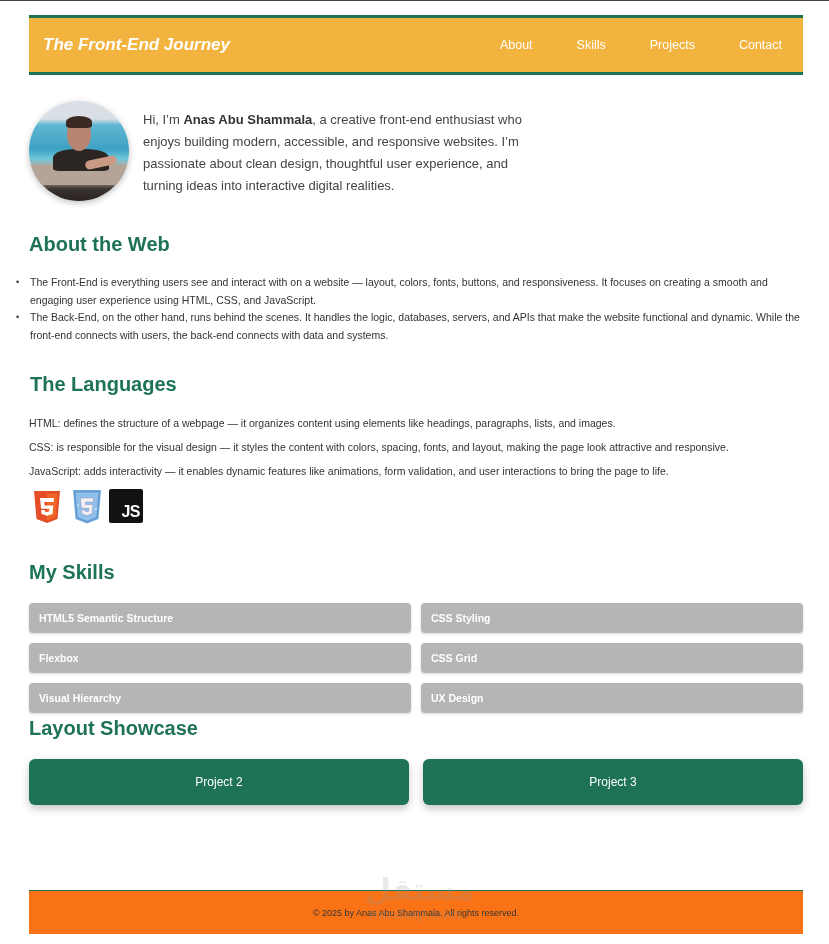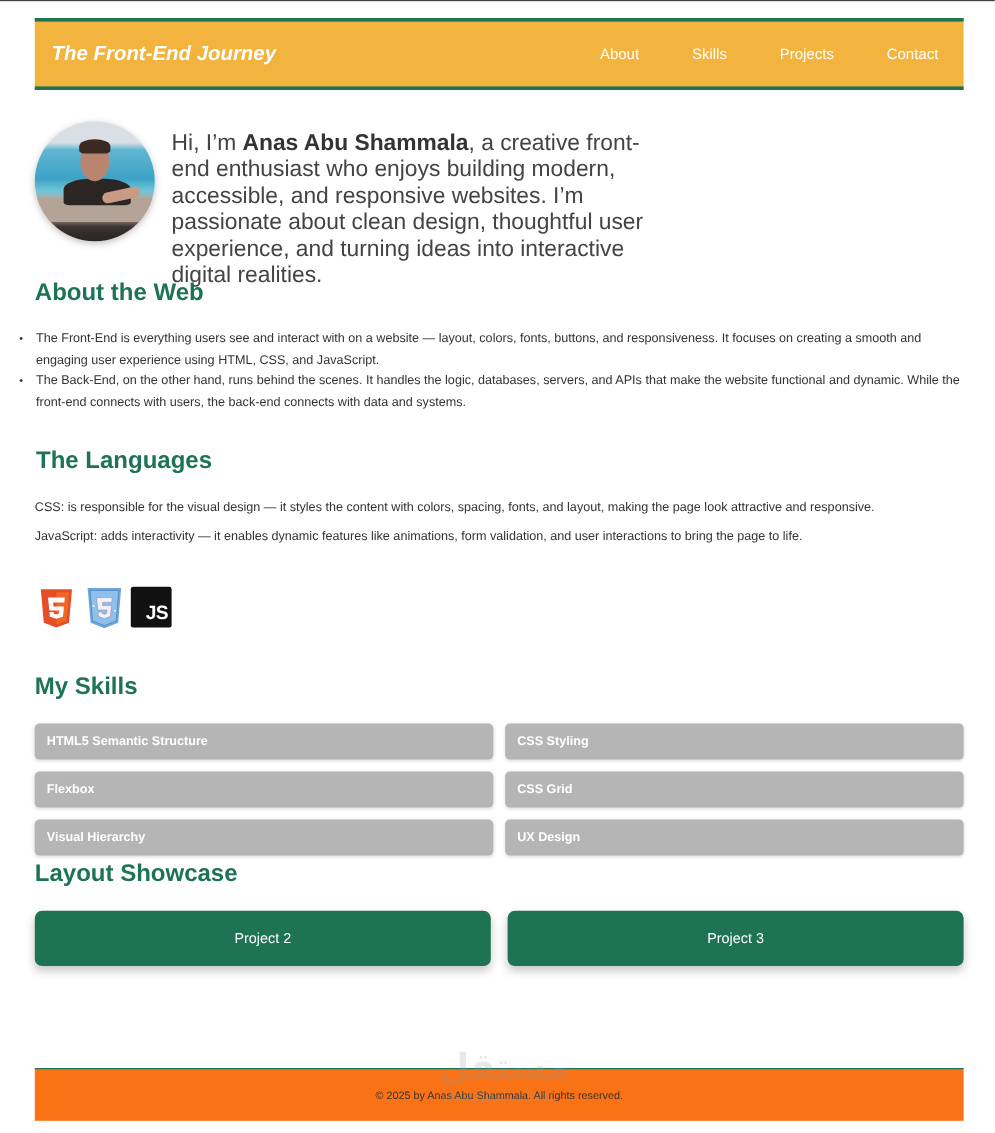--- a/index.html
+++ b/index.html
@@ -51,21 +51,21 @@
   .avatar .arm {
     position: absolute; left: 56px; top: 57px; width: 32px; height: 9px;
     border-radius: 6px; background: #c99b85; transform: rotate(-12deg);
   }
   .avatar .ledge {
     position: absolute; left: 0; top: 64px; width: 100px; height: 20px;
     background: #b3a497;
   }
   .intro-text {
     margin-left: 14px; margin-top: 8px; width: 395px;
-    font-size: 19px; line-height: 22px; color: #444;
+    font-size: 13px; line-height: 22px; color: #444;
   }
   .intro-text b { color: #333; }
 
   h2 {
     color: #1e7355; font-size: 20px; font-weight: bold; position: absolute;
   }
 
   
   .about-title { top: 232px; left: 29px; }
   .about-list {
@@ -155,20 +155,21 @@
 </section>
 
 <h2 class="about-title">About the Web</h2>
 <ul class="container about-list">
   <li>The Front-End is everything users see and interact with on a website — layout, colors, fonts, buttons, and responsiveness. It focuses on creating a smooth and engaging user experience using HTML, CSS, and JavaScript.</li>
   <li>The Back-End, on the other hand, runs behind the scenes. It handles the logic, databases, servers, and APIs that make the website functional and dynamic. While the front-end connects with users, the back-end connects with data and systems.</li>
 </ul>
 
 <h2 class="lang-title">The Languages</h2>
 <div class="container lang-block">
+  <p><span>HTML</span><span>: defines the structure of a webpage — it organizes content using elements like headings, paragraphs, lists, and images.</span></p>
   <p><span>CSS</span><span>: is responsible for the visual design — it styles the content with colors, spacing, fonts, and layout, making the page look attractive and responsive.</span></p>
   <p><span>JavaScript</span><span>: adds interactivity — it enables dynamic features like animations, form validation, and user interactions to bring the page to life.</span></p>
 </div>
 
 <div class="container icons">
   <div class="lang-icon html5">
     <svg width="36" height="36" viewBox="0 0 36 36">
       <path d="M5 2 H31 L28.5 30 L18 34 L7.5 30 Z" fill="#e44d26"></path>
       <path d="M18 4.5 V31.5 L26.5 28.5 L28.7 4.5 Z" fill="#f16529"></path>
       <path d="M11 9 H25 L24.6 13 H15.3 L15.6 16.5 H24.3 L23.5 25 L18 26.7 L12.5 25 L12.2 21 H15.7 L15.9 22.5 L18 23.1 L20.1 22.5 L20.4 19.8 H12.1 Z" fill="#ffffff"></path>

